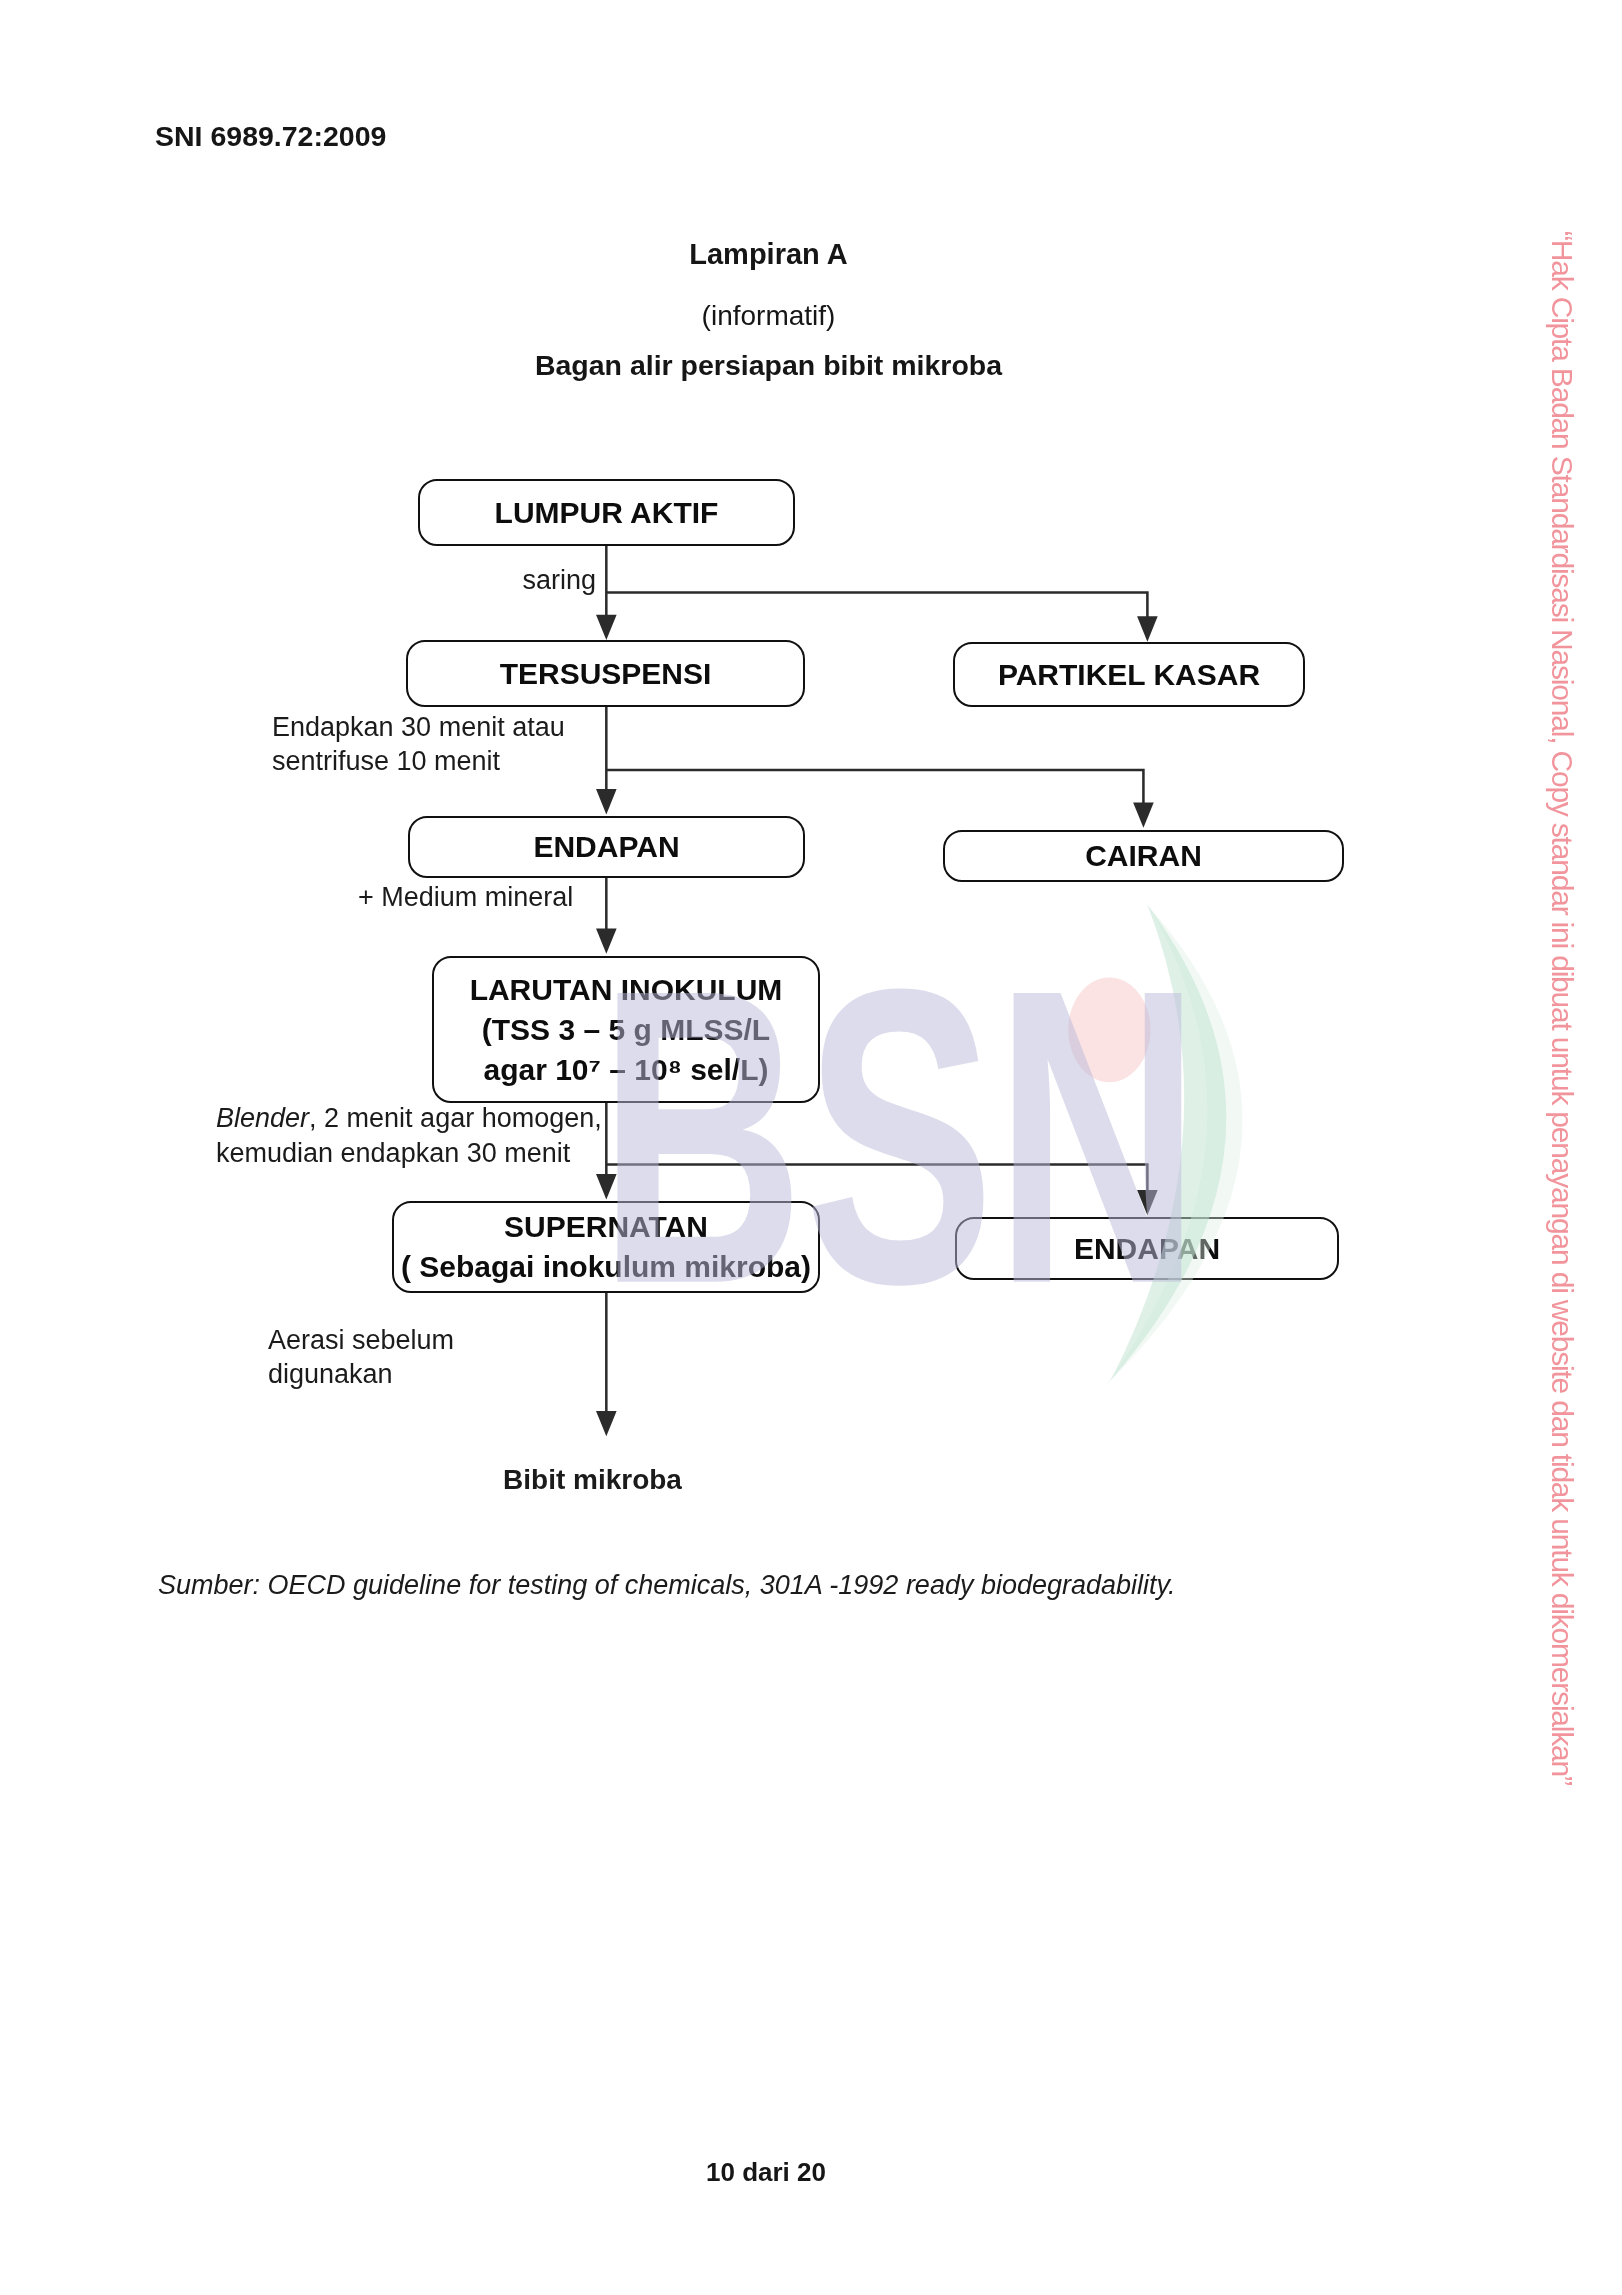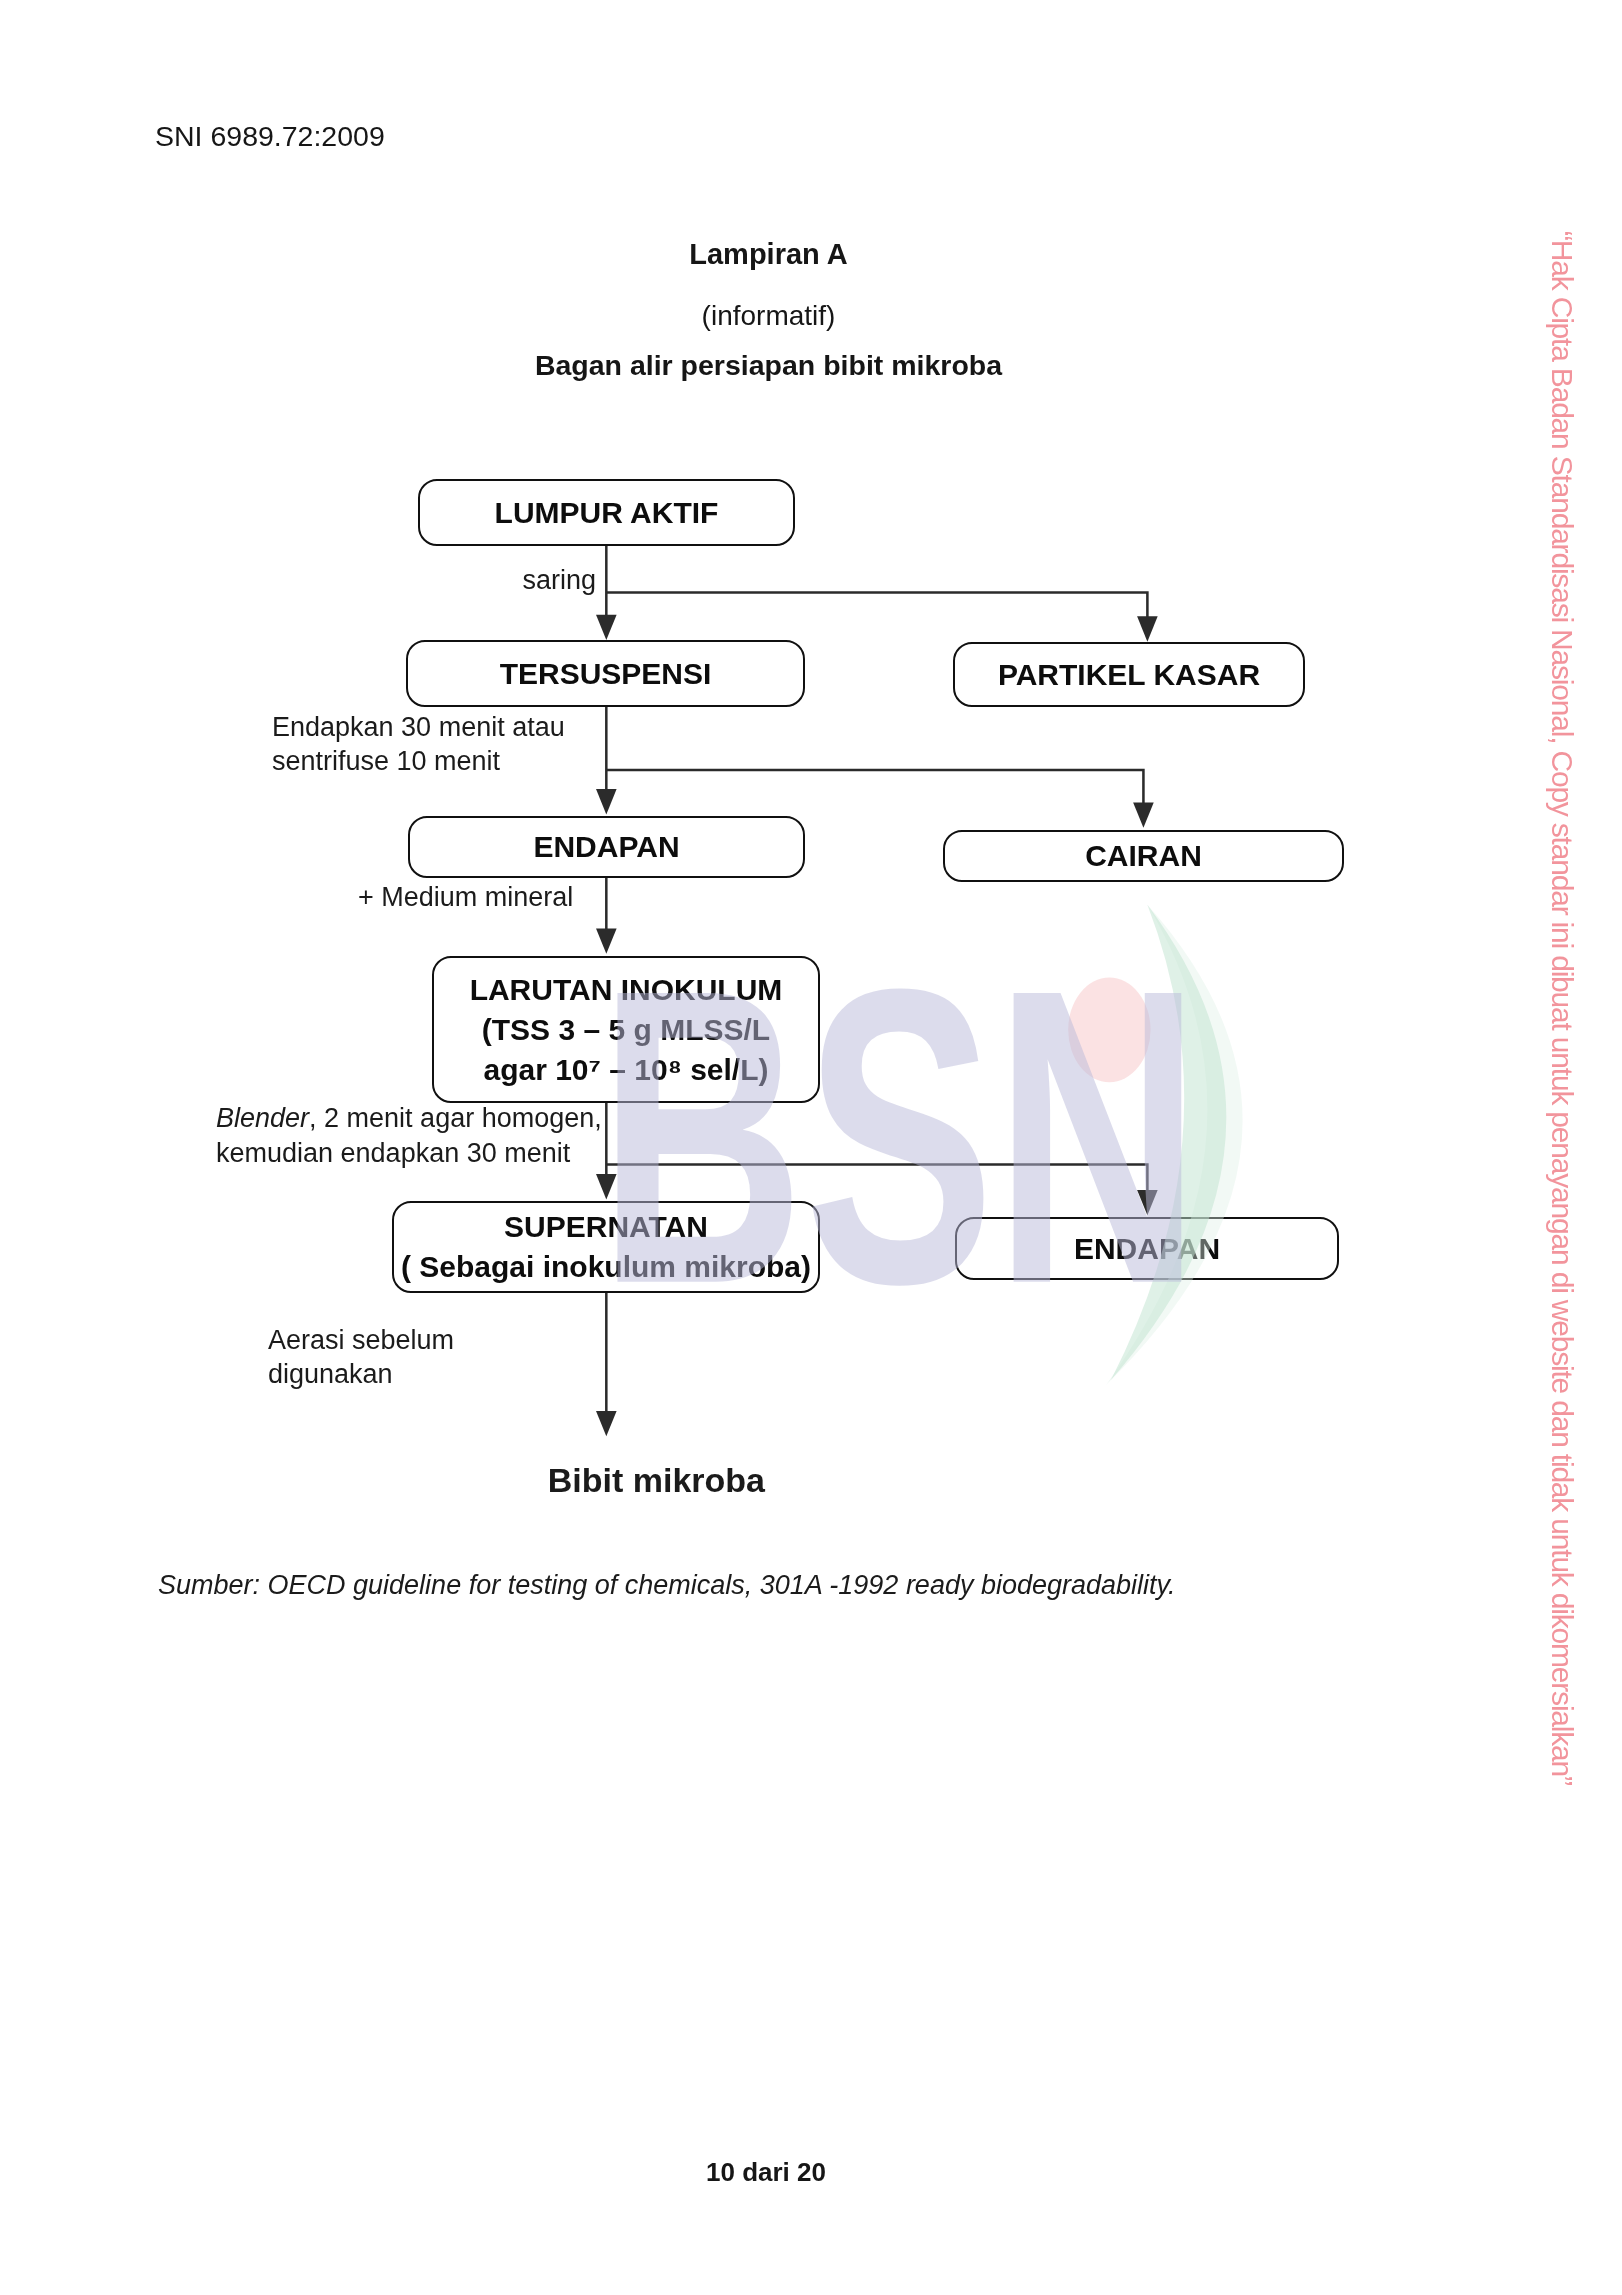--- a/index.html
+++ b/index.html
@@ -2,21 +2,21 @@
 <html style="font-size:12.7px"><head>
 <meta charset="utf-8">
 <style>
   html,body{margin:0;padding:0;background:#ffffff;}
   .page{
     position:relative;width:1623px;height:2295px;background:#ffffff;overflow:hidden;
     font-family:"Liberation Sans",sans-serif;color:#161616;
   }
   .abs{position:absolute;}
   
-  .std-code{left:155px;top:120px;font-size:28.5px;font-weight:normal;}
+  .std-code{left:155px;top:120px;font-size:28.5px;font-weight:bold;}
   .title-wrap{left:0;top:0;width:1537px;text-align:center;}
   .t-appendix{top:238px;font-size:29px;font-weight:bold;}
   .t-informative{top:300px;font-size:28px;font-weight:normal;}
   .t-heading{top:349px;font-size:28.5px;font-weight:bold;}
   
   .fbox{
     position:absolute;background:#ffffff;border:2.7px solid #101010;border-radius:19px;
     display:flex;flex-direction:column;align-items:center;justify-content:center;
     font-weight:bold;font-size:30px;text-align:center;line-height:40px;color:#0d0d0d;
     z-index:12;box-sizing:border-box;
@@ -29,21 +29,21 @@
   .b-larutan{left:392px;top:956px;width:388px;height:147px;margin-left:40px;}
   .b-supernatan{left:392px;top:1201px;width:428px;height:92px;}
   .b-endapan2{left:955px;top:1217px;width:384px;height:63px;}
   
   .note{position:absolute;font-size:27px;line-height:34px;color:#1b1b1b;z-index:12;}
   .n-saring{left:460px;top:563px;width:136px;text-align:right;}
   .n-endapkan{left:272px;top:710px;}
   .n-medium{left:358px;top:880px;}
   .n-blender{left:216px;top:1101px;line-height:35px;}
   .n-aerasi{left:268px;top:1323px;}
-  .n-bibit{left:448px;top:1463px;width:317px;text-align:right;font-weight:bold;font-size:34px;}
+  .n-bibit{left:434px;top:1463px;width:317px;text-align:center;font-weight:bold;font-size:28px;}
   .italic{font-style:italic;}
   
   .source{left:158px;top:1570px;font-size:27px;font-style:italic;color:#1b1b1b;}
   .footer{left:0;top:2157px;width:1532px;text-align:center;font-size:26px;font-weight:bold;}
   
   .flow-svg{position:absolute;left:0;top:0;z-index:10;}
   
   .wm-svg{position:absolute;left:0;top:0;z-index:20;pointer-events:none;}
   .copyright-vert{
     left:1545px;top:231px;height:1743px;z-index:25;

